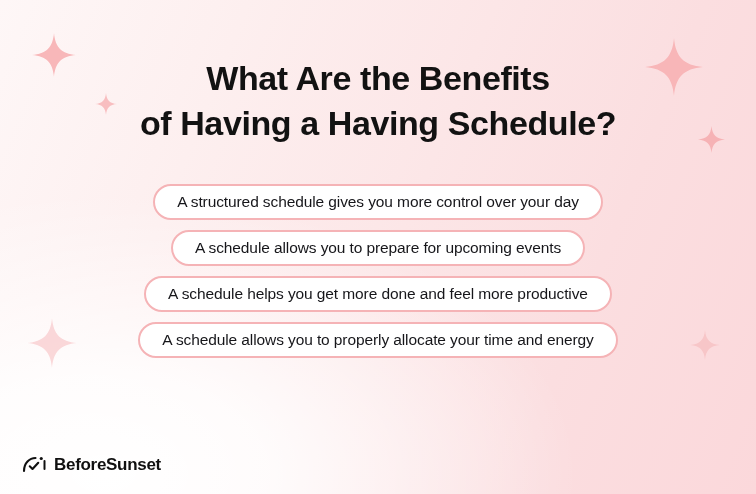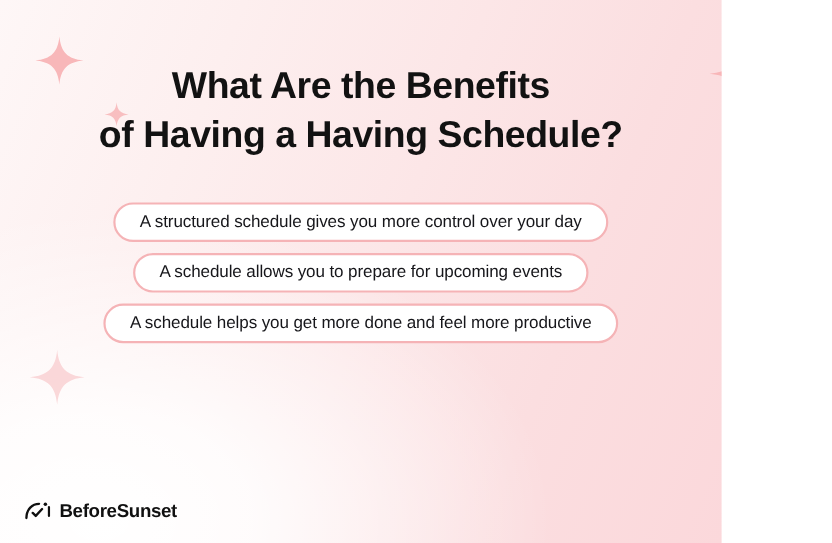--- a/index.html
+++ b/index.html
@@ -8,21 +8,21 @@
   }
   body {
     width: 756px;
     height: 494px;
     overflow: hidden;
     font-family: "Liberation Sans", sans-serif;
   }
 
   .poster {
     position: relative;
-    width: 656px;
+    width: 756px;
     height: 494px;
     overflow: hidden;
     background:
       radial-gradient(ellipse 120% 110% at 14% 96%, #FFFFFF 0%, rgba(255,255,255,0.85) 18%, rgba(255,250,250,0.0) 52%),
       linear-gradient(112deg, #FEF7F7 0%, #FDEFEF 26%, #FCE6E7 52%, #FBDEE0 74%, #FBD8DB 100%);
   }
 
   
   .sparkle {
     position: absolute;
@@ -148,20 +148,23 @@
   <div class="pill-list" id="pill-list">
       <div class="pill">
         <span class="pill-text">A structured schedule gives you more control over your day</span>
       </div>
       <div class="pill">
         <span class="pill-text">A schedule allows you to prepare for upcoming events</span>
       </div>
       <div class="pill">
         <span class="pill-text">A schedule helps you get more done and feel more productive</span>
       </div>
+      <div class="pill">
+        <span class="pill-text">A schedule allows you to properly allocate your time and energy</span>
+      </div>
     </div>
 
   <div class="logo">
     <span class="logo-mark">
       <svg viewBox="0 0 52 40">
         <path d="M4 34 C4 18 15 8 27 8" fill="none" stroke="#101010" stroke-width="4.2" stroke-linecap="round"></path>
         <path d="M15.5 24.5 L21 30 L32.5 17.5" fill="none" stroke="#101010" stroke-width="4.2" stroke-linecap="round" stroke-linejoin="round"></path>
         <circle cx="38.5" cy="9" r="3.2" fill="#101010"></circle>
         <path d="M45 14 L45 30" fill="none" stroke="#101010" stroke-width="4" stroke-linecap="round"></path>
       </svg>

